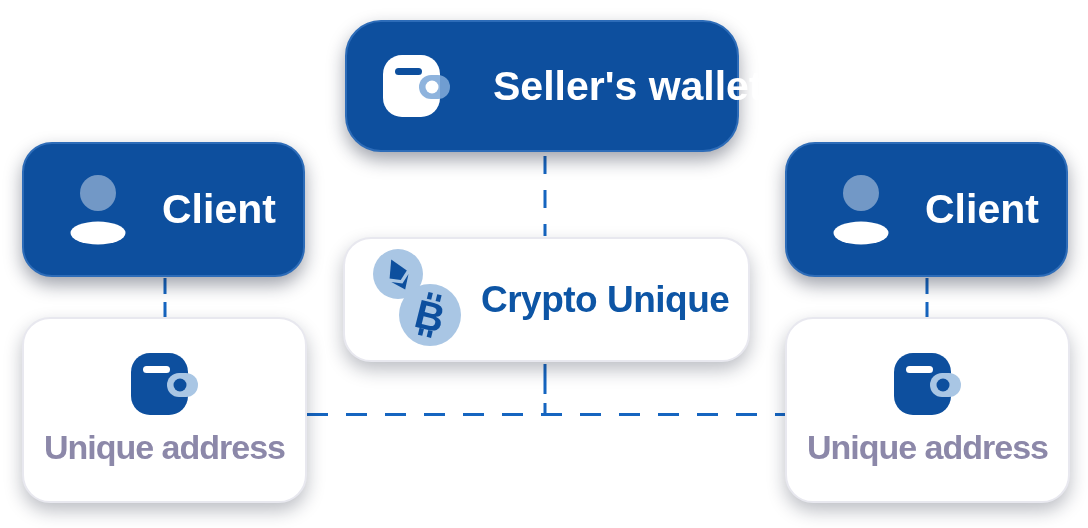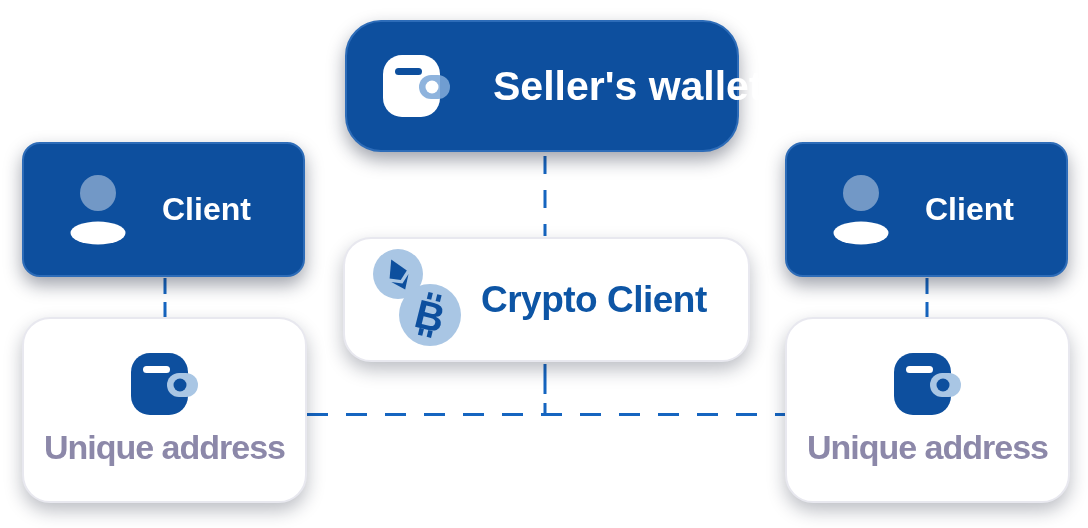--- a/index.html
+++ b/index.html
@@ -45,24 +45,24 @@
     left: 345px; top: 20px;
     width: 394px; height: 132px;
     border-radius: 36px;
     padding-left: 36px;
     gap: 42px;
     font-size: 41px;
   }
   .client-node {
     top: 142px;
     width: 283px; height: 135px;
-    border-radius: 18px;
+    border-radius: 30px;
     padding-left: 46px;
     gap: 36px;
-    font-size: 32px;
+    font-size: 41px;
   }
   #client-left  { left: 22px; }
   #client-right { left: 785px; }
 
   #crypto-gateway {
     left: 343px; top: 237px;
     width: 407px; height: 125px;
     border-radius: 28px;
     padding-left: 26px;
     gap: 10px;
@@ -138,21 +138,21 @@
         <circle cx="59" cy="66" r="31" fill="#a9c6e4"></circle>
         <g transform="translate(59,66) rotate(14)">
           <text x="0" y="1" text-anchor="middle" dominant-baseline="central" font-family="Liberation Sans, sans-serif" font-weight="bold" font-size="40" fill="#0d4f9e">B</text>
           <rect x="-7" y="-22" width="4.5" height="7" fill="#0d4f9e"></rect>
           <rect x="2" y="-22" width="4.5" height="7" fill="#0d4f9e"></rect>
           <rect x="-7" y="15" width="4.5" height="7" fill="#0d4f9e"></rect>
           <rect x="2" y="15" width="4.5" height="7" fill="#0d4f9e"></rect>
         </g>
       </g>
     </svg>
-    <span class="label">Crypto Client</span>
+    <span class="label">Crypto Unique</span>
   </div>
 
   <div class="node node-white unique-node" id="unique-left">
     <svg class="icon-block" width="68" height="62" viewBox="0 0 68 62" xmlns="http://www.w3.org/2000/svg">
       <rect x="0" y="0" width="57" height="62" rx="19" fill="#0d4f9e"></rect>
       <rect x="12" y="13" width="27" height="7" rx="3.5" fill="#ffffff"></rect>
       <rect x="36" y="20" width="31" height="24" rx="12" fill="#a9c6e4"></rect>
       <circle cx="49" cy="32" r="6.5" fill="#0d4f9e"></circle>
     </svg>
     <span class="label">Unique address</span>

